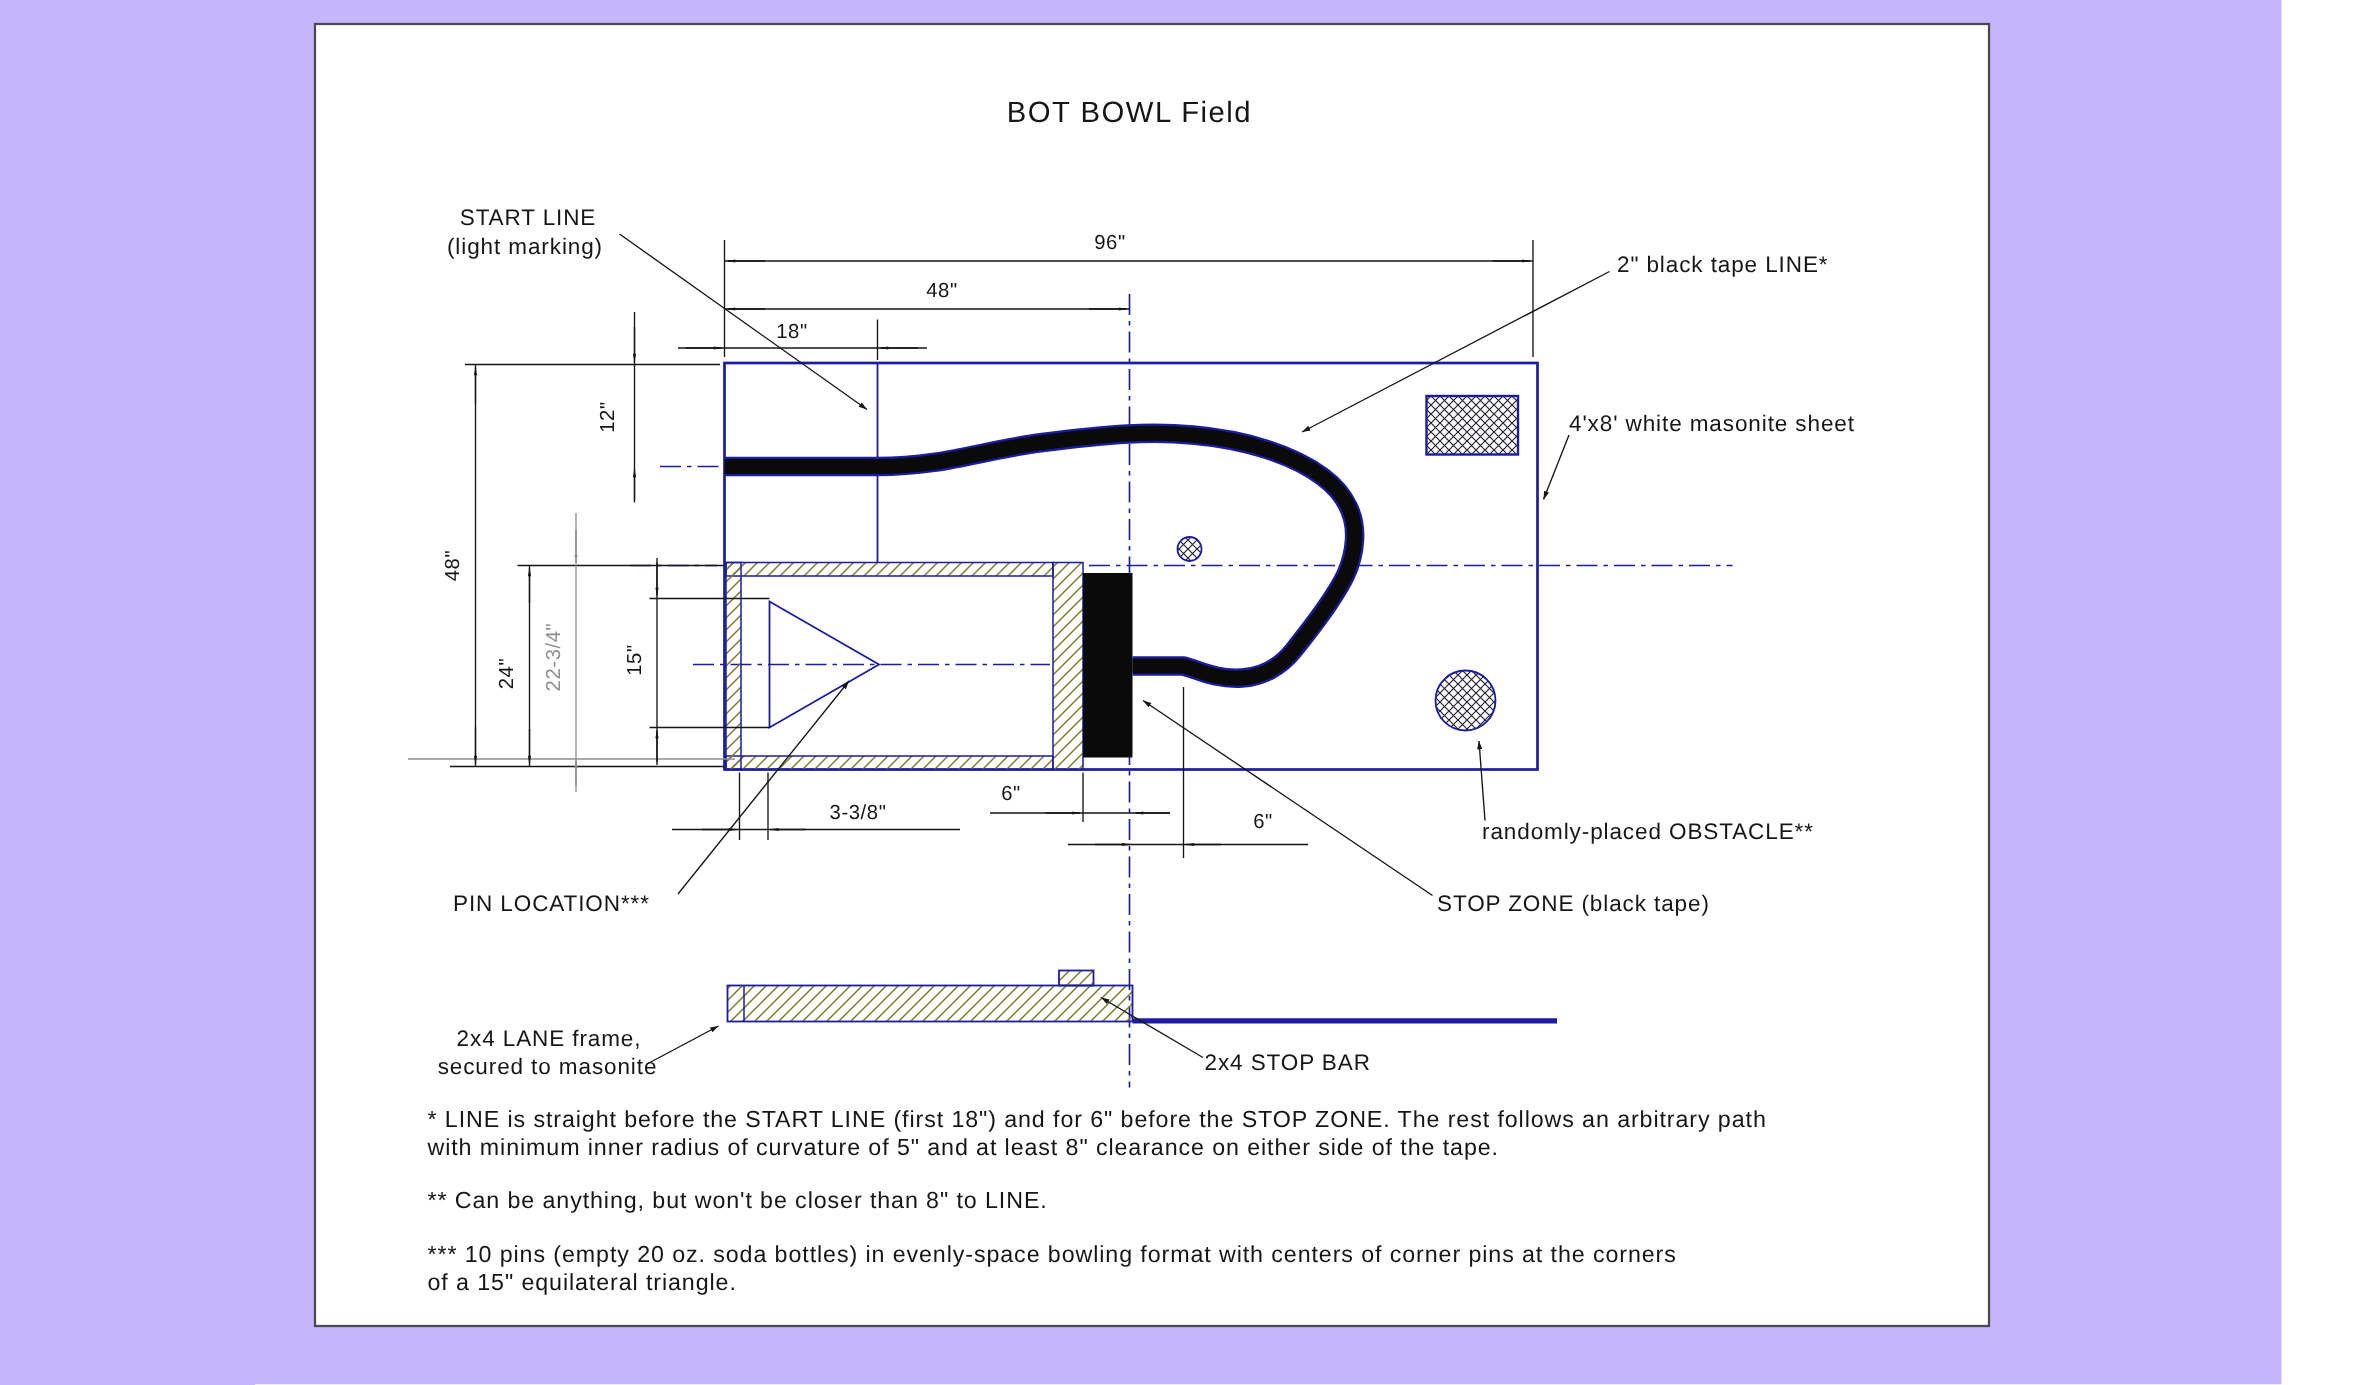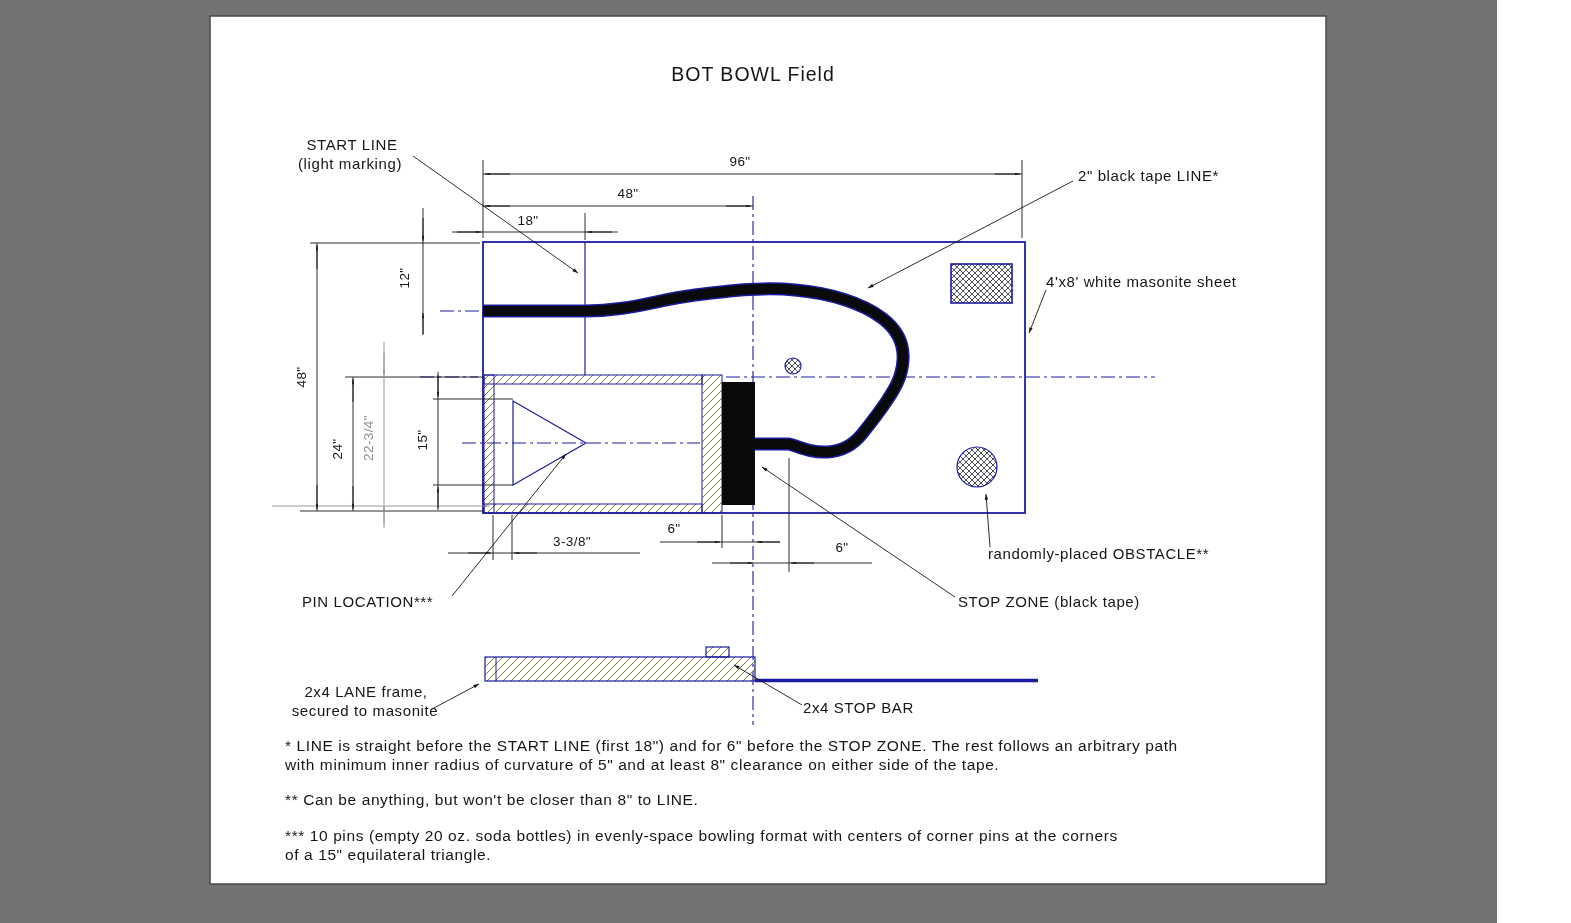--- a/index.html
+++ b/index.html
@@ -1,17 +1,17 @@
 <!DOCTYPE html>
 <html><head>
 <meta charset="utf-8">
 <style>
   html,body{margin:0;padding:0;background:#ffffff;}
-  .page{position:relative;width:1497px;height:923px;background:#737373;overflow:hidden;
-        font-family:"Liberation Sans", sans-serif;}
+  .page{position:relative;width:1497px;height:923px;background:#c4b5fd;overflow:hidden;
+        font-family:"Liberation Sans", sans-serif;padding-left:24px;}
   svg{position:absolute;left:0;top:0;}
   text{fill:#161616;letter-spacing:0.6px;}
   .lbl{font-size:15px;}
   .note{font-size:15.5px;}
   .dim{font-size:13.5px;letter-spacing:0.4px;}
   .dimg{fill:#8f8f8f;}
   .ttl{font-size:19.5px;letter-spacing:1px;}
 </style>
 </head>
 <body>

